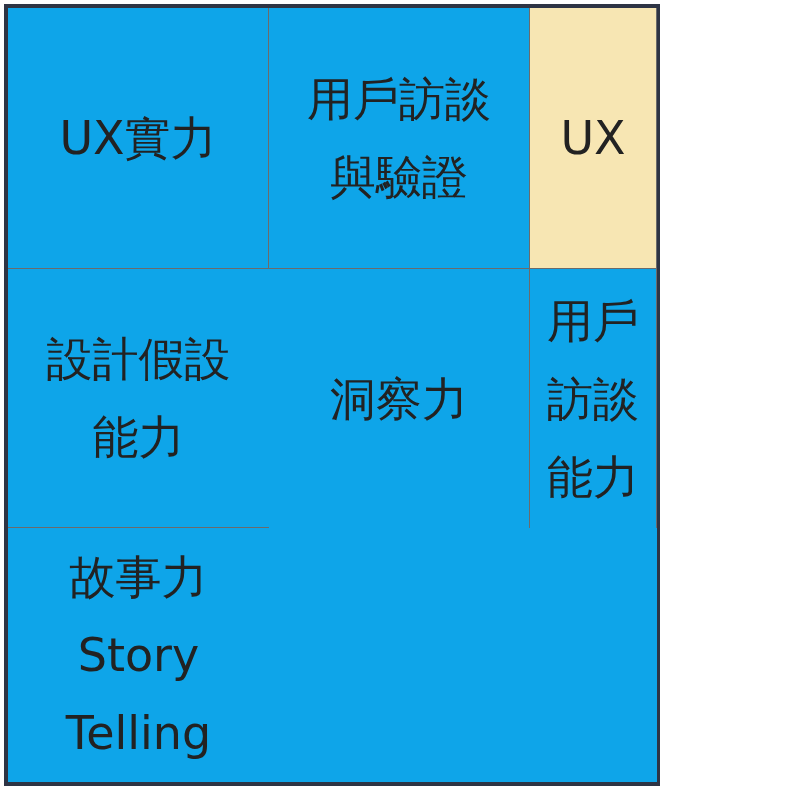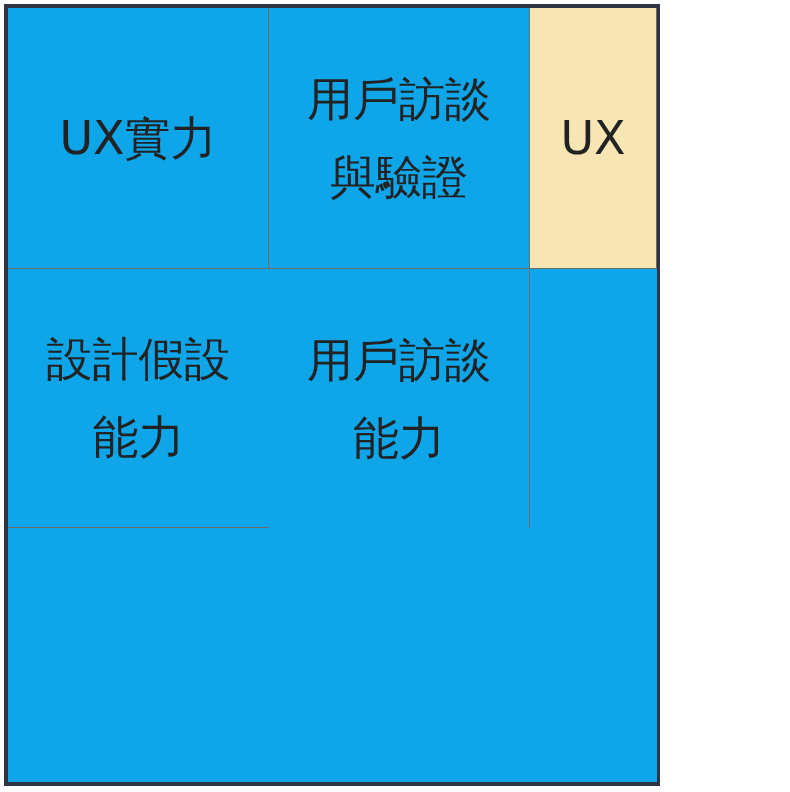--- a/index.html
+++ b/index.html
@@ -36,15 +36,19 @@
 </head>
 <body>
 
 <div class="grid">
   <div class="cell">UX實力</div>
   <div class="cell">用戶訪談
 與驗證</div>
   <div class="cell center">UX</div>
   <div class="cell col3">設計假設
 能力</div>
+  <div class="cell row3">洞察力</div>
   <div class="cell row3">用戶訪談
 能力</div>
+  <div class="cell col3 row3">故事力
+Story
+Telling</div>
 </div>
 
 </body></html>

